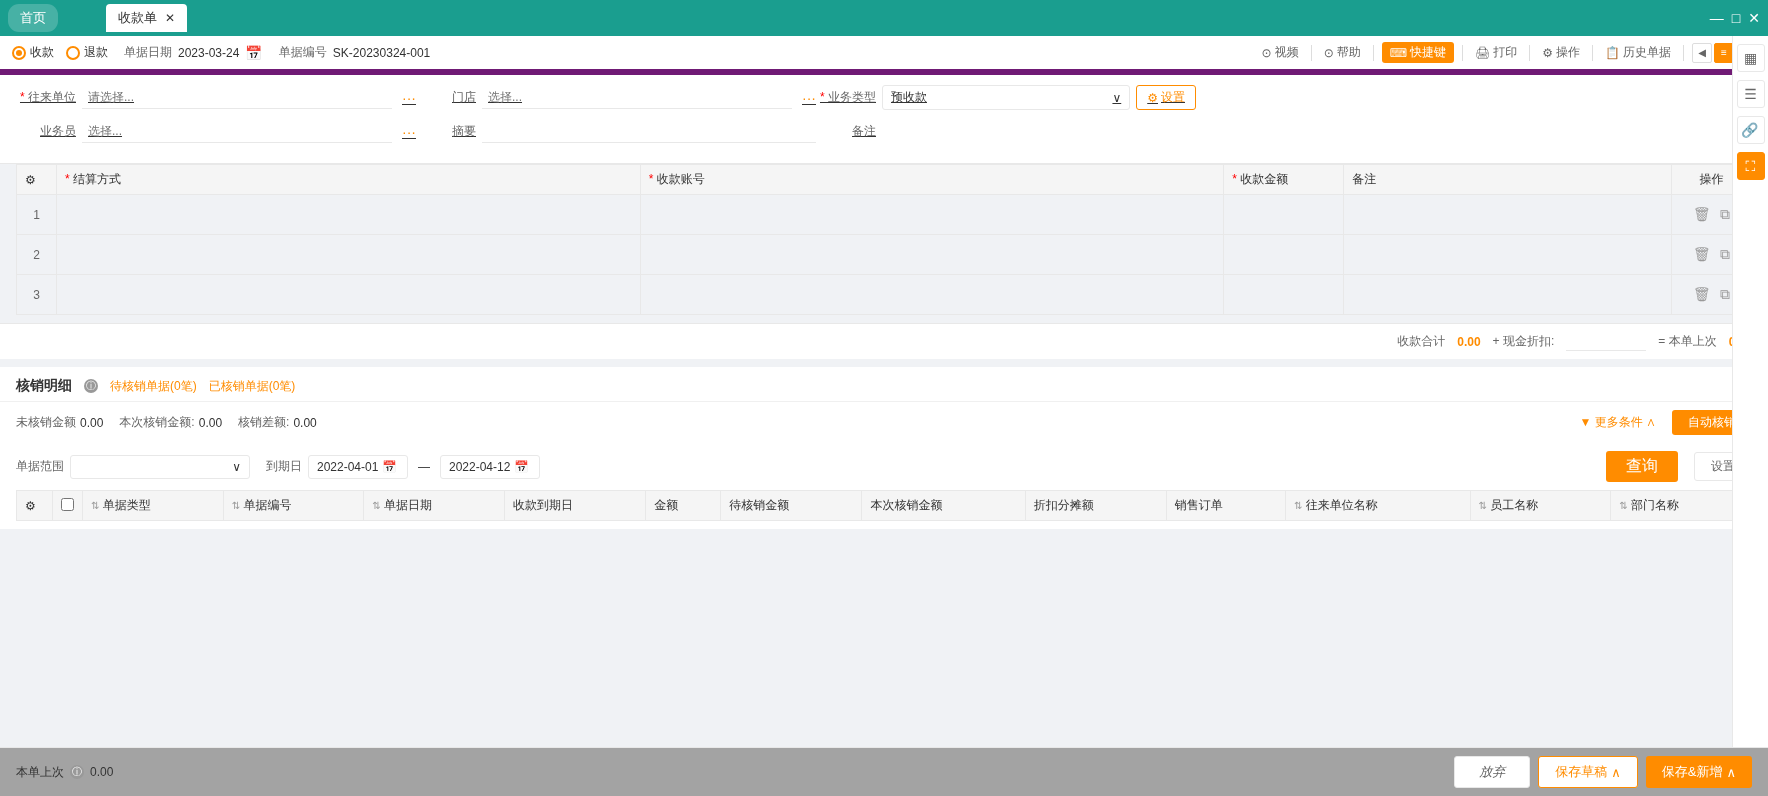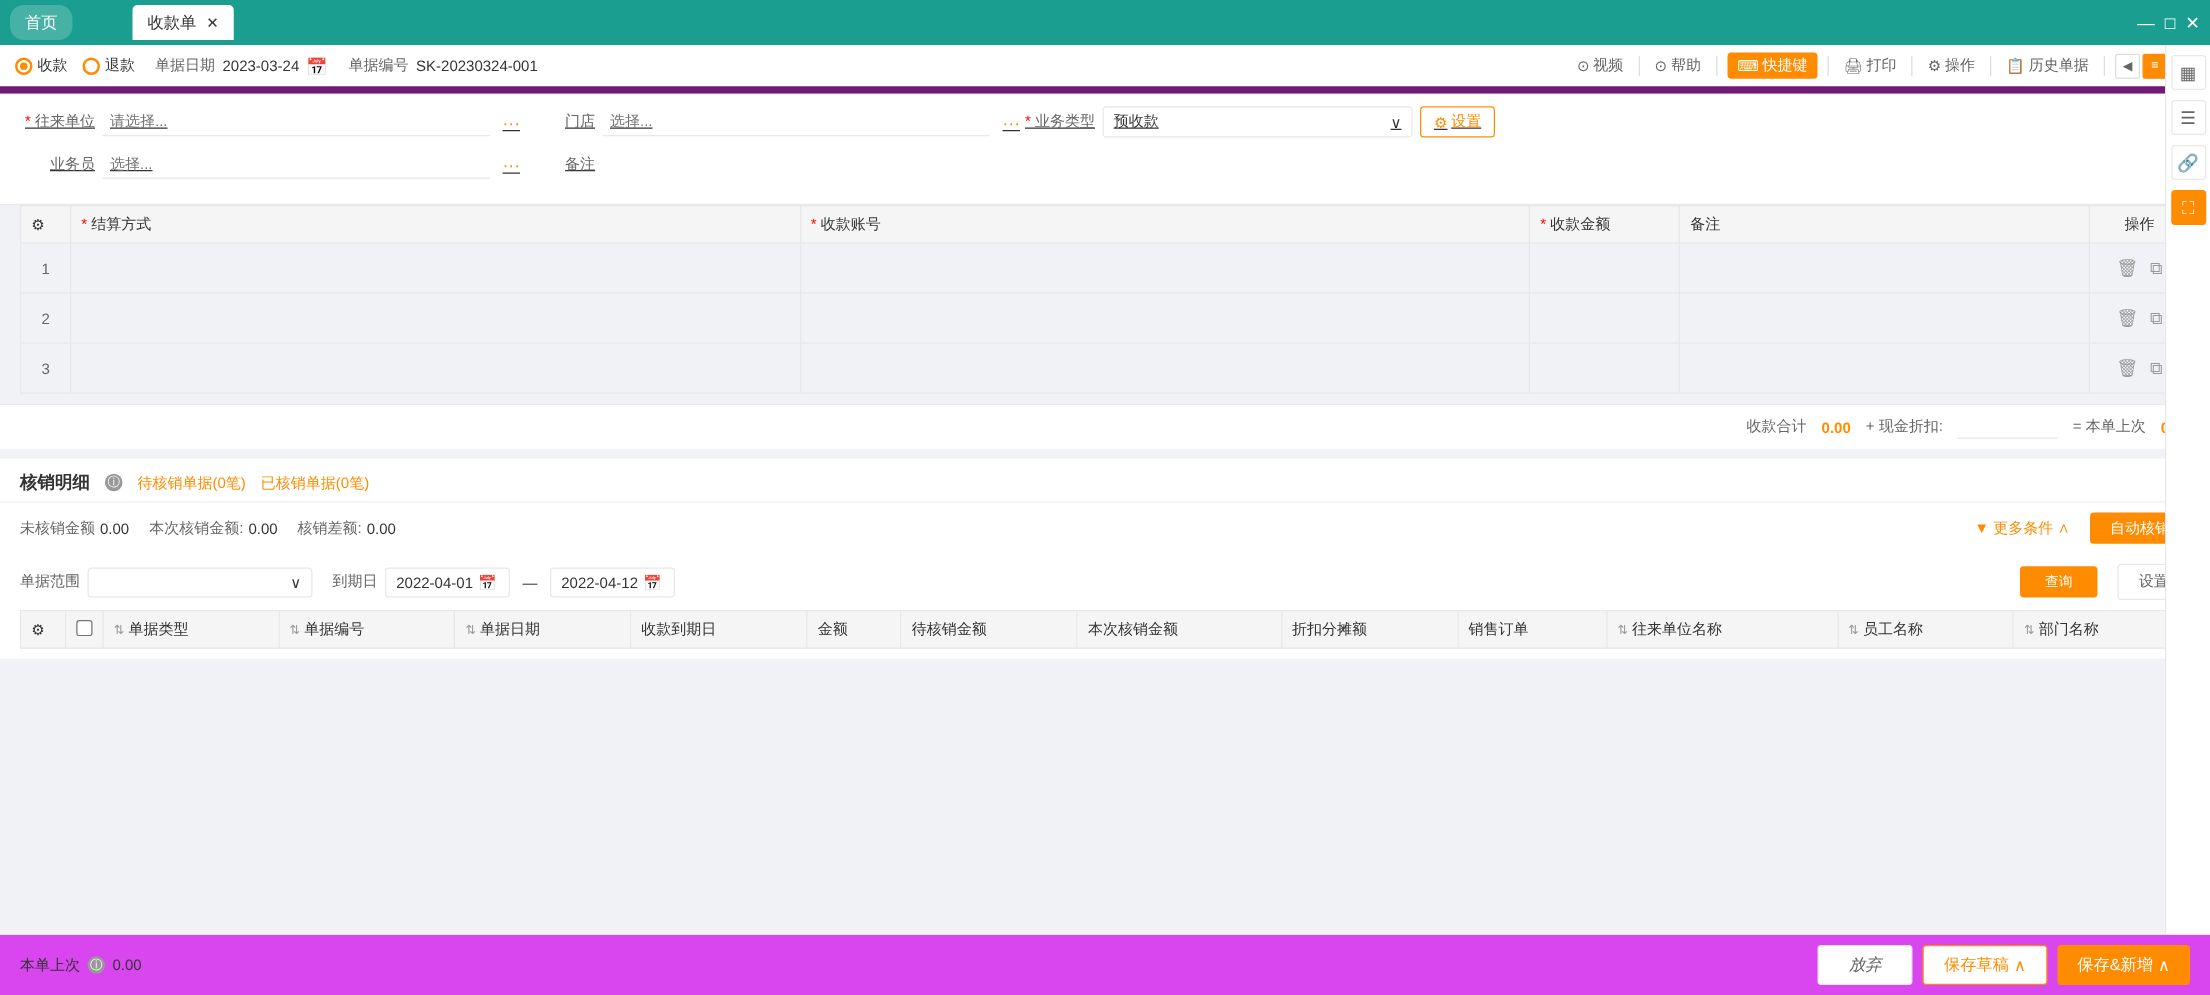--- a/index.html
+++ b/index.html
@@ -139,40 +139,40 @@
       padding: 4px 8px; min-width: 180px; display: flex;
       align-items: center; justify-content: space-between; cursor: pointer;
     }
     .filter-date {
       border: 1px solid #e8e8e8; border-radius: 3px;
       padding: 4px 8px; min-width: 100px; cursor: pointer;
       display: flex; align-items: center; gap: 4px; color: #333;
     }
     .query-btn {
       background: #ff8c00; color: #fff; border: none;
-      padding: 5px 20px; border-radius: 3px; cursor: pointer; font-size: 11px;
+      padding: 5px 20px; border-radius: 3px; cursor: pointer; font-size: 16px;
       margin-left: auto;
     }
     .setting-btn2 {
       background: #fff; border: 1px solid #e8e8e8; color: #666;
       padding: 5px 16px; border-radius: 3px; cursor: pointer; font-size: 12px;
     }
     
     
     .bottom-table { width: 100%; border-collapse: collapse; margin: 0 0 0; }
     .bottom-table th {
       background: #f5f5f5; border: 1px solid #e8e8e8;
       padding: 6px 8px; font-weight: normal; color: #333; font-size: 12px; text-align: left;
     }
     .bottom-table .sort-icon { color: #999; font-size: 10px; }
     
     
     .footer {
       display: flex; align-items: center; justify-content: space-between;
-      padding: 8px 16px; background: #d946ef; border-top: 1px solid #e8e8e8;
+      padding: 8px 16px; background: #a3a3a3; border-top: 1px solid #e8e8e8;
       position: fixed; bottom: 0; left: 0; right: 0; z-index: 10;
     }
     .footer-left { display: flex; align-items: center; gap: 6px; font-size: 12px; }
     .footer-right { display: flex; gap: 8px; }
     .btn-abandon {
       background: #fff; border: 1px solid #e8e8e8; color: #666;
       padding: 6px 24px; border-radius: 3px; cursor: pointer; font-size: 13px; font-style: italic;
     }
     .btn-save-draft {
       background: #fff; border: 1px solid #ff8c00; color: #ff8c00;
@@ -314,20 +314,24 @@
       </div>
     </div>
     <div class="form-row">
 
       <div class="form-field" style="max-width: 400px;">
         <span class="form-label">业务员</span>
         <input class="form-input" type="text" placeholder="选择..." style="">
         <span class="more-btn">···</span>
       </div>
 
+      <div class="form-field" style="max-width: 400px;">
+        <span class="form-label">摘要</span>
+        <input class="form-input" type="text" style="">
+      </div>
 
       <div class="form-field" style="max-width: 380px;">
         <span class="form-label">备注</span>
       </div>
     </div>
   </div>
 
   <div class="table-container">
     <table class="data-table">
       <thead>

